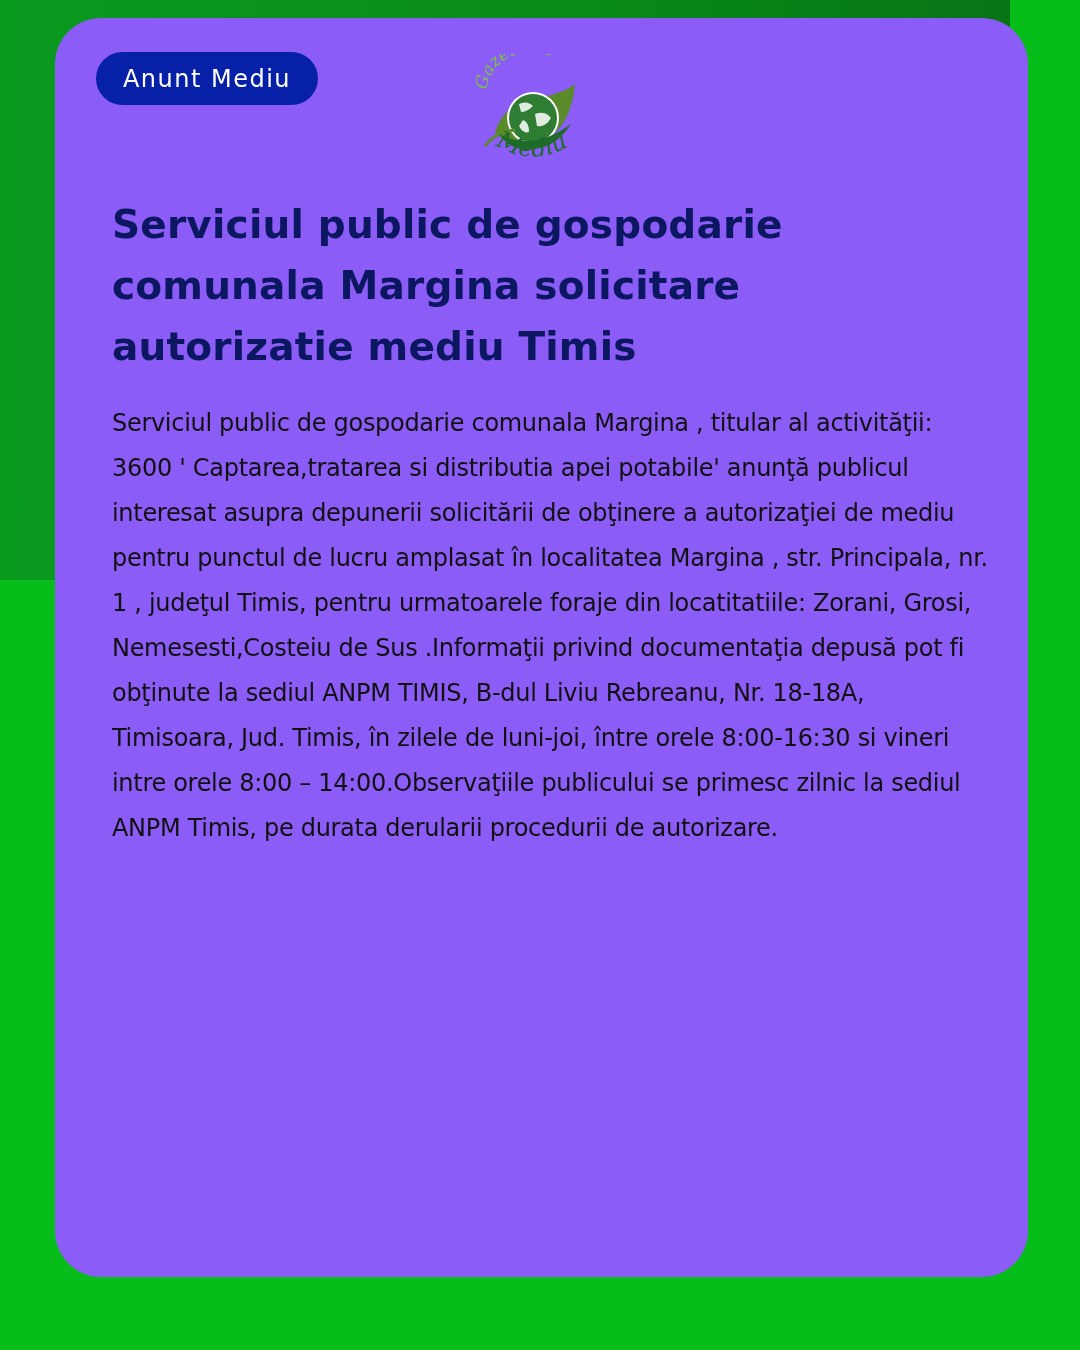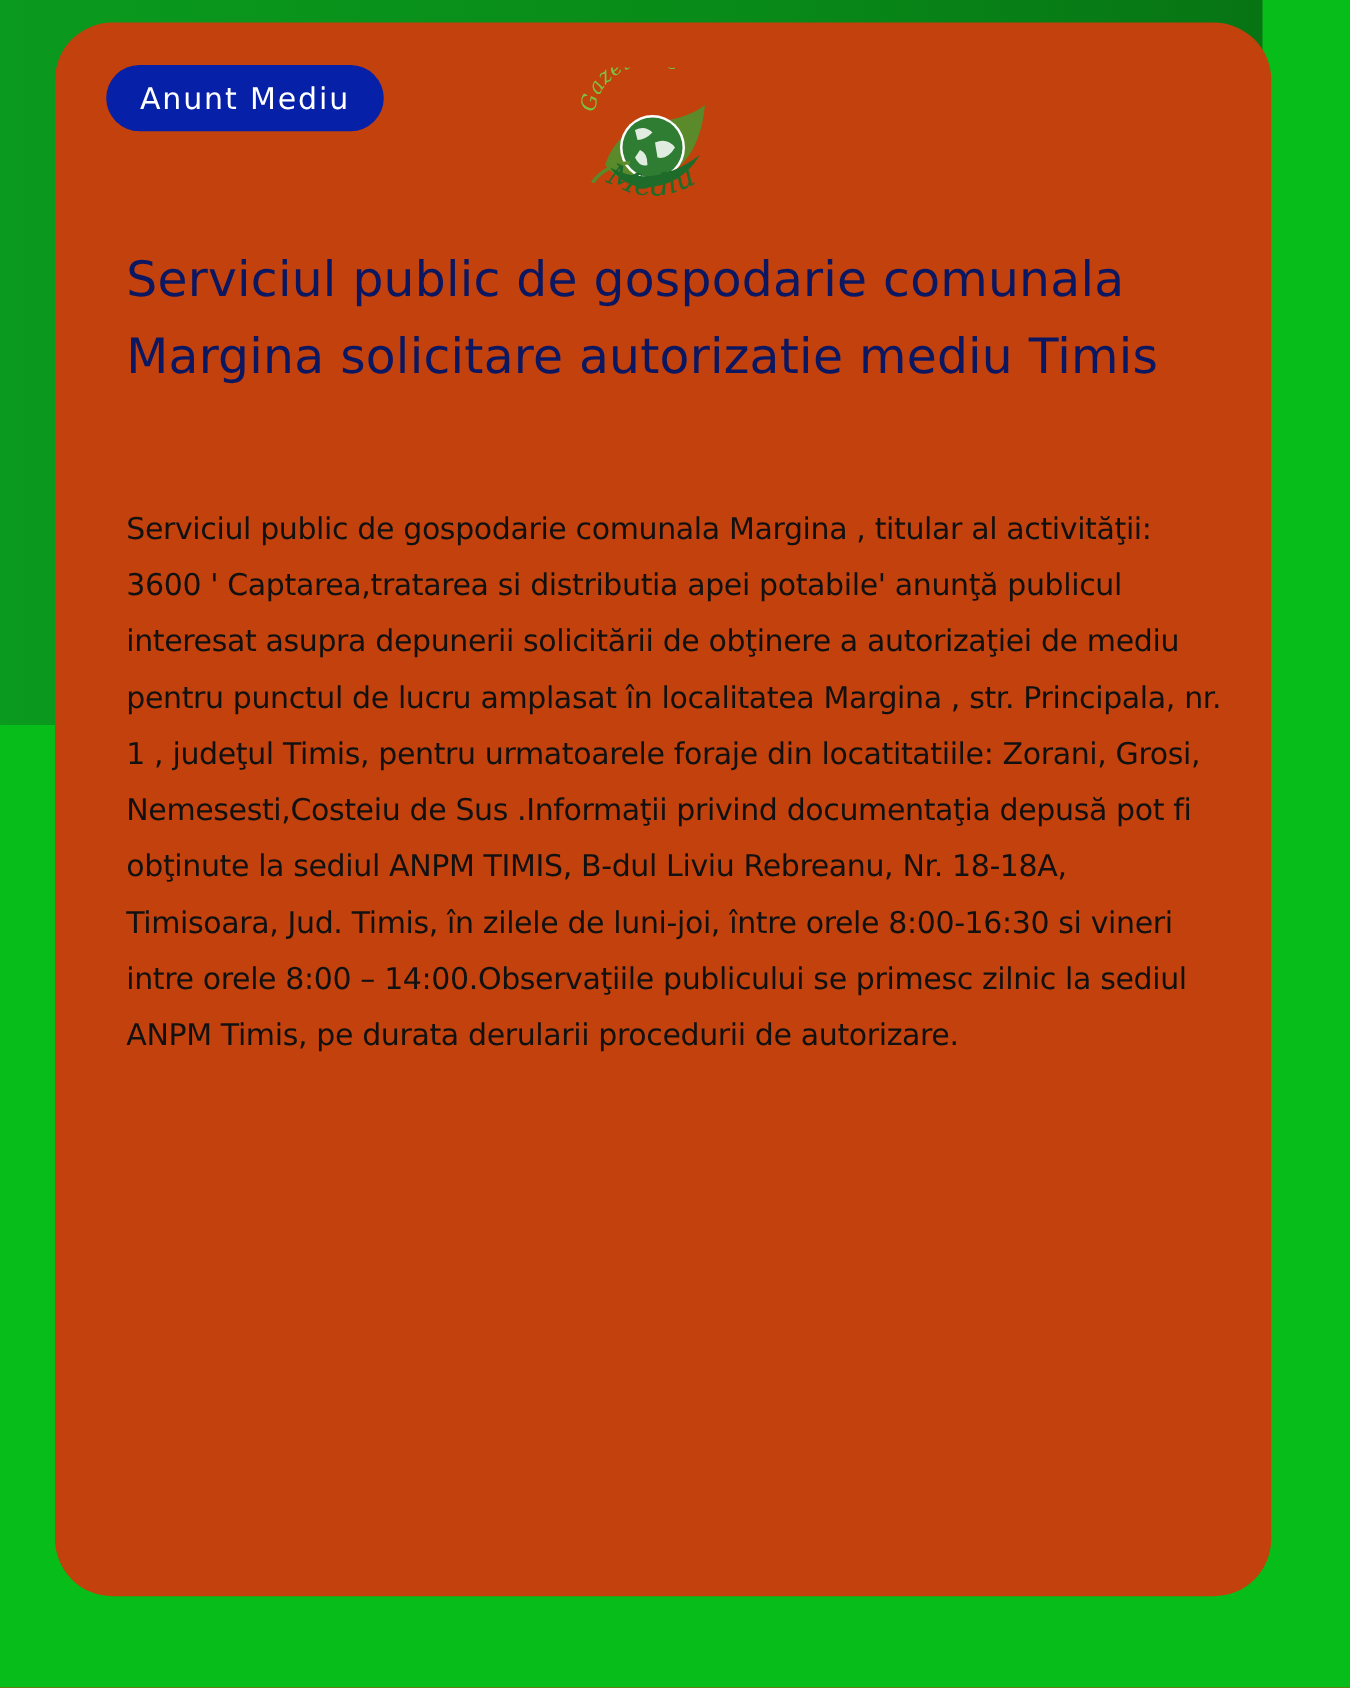--- a/index.html
+++ b/index.html
@@ -6,35 +6,35 @@
   body {
     width: 1080px; height: 1350px; position: relative; overflow: hidden;
     background: #07bd1a;
     font-family: "DejaVu Sans", sans-serif;
   }
   .bg-dark {
     position: absolute; left: 0; top: 0; width: 1010px; height: 580px;
     background: linear-gradient(90deg, #0a9a1e 0%, #088a18 60%, #077414 100%);
   }
   .card {
-    position: absolute; left: 44px; top: 18px; width: 973px; height: 1259px;
-    background: #c2410c; border-radius: 46px;
+    position: absolute; left: 55px; top: 18px; width: 973px; height: 1259px;
+    background: #8b5cf6; border-radius: 46px;
   }
   .pill {
     position: absolute; left: 41px; top: 34px; width: 222px; height: 53px;
     background: #0620a8; border-radius: 27px; color: #ffffff;
     display: flex; align-items: center; justify-content: center;
     font-size: 24px; letter-spacing: 1.5px;
   }
   .logo {
     position: absolute; left: 420px; top: 36px; width: 112px; height: 120px;
   }
   .title {
     position: absolute; left: 57px; top: 176px; width: 880px;
-    color: #0b1760; font-weight: normal; font-size: 39px; line-height: 61px;
+    color: #0b1760; font-weight: bold; font-size: 39px; line-height: 61px;
     margin: 0; letter-spacing: 0.2px;
   }
   .body-text {
     position: absolute; left: 57px; top: 383px; width: 880px;
     color: #111111; font-size: 24px; line-height: 45px; margin: 0;
     letter-spacing: -0.3px;
   }
 </style>
 </head>
 <body>

